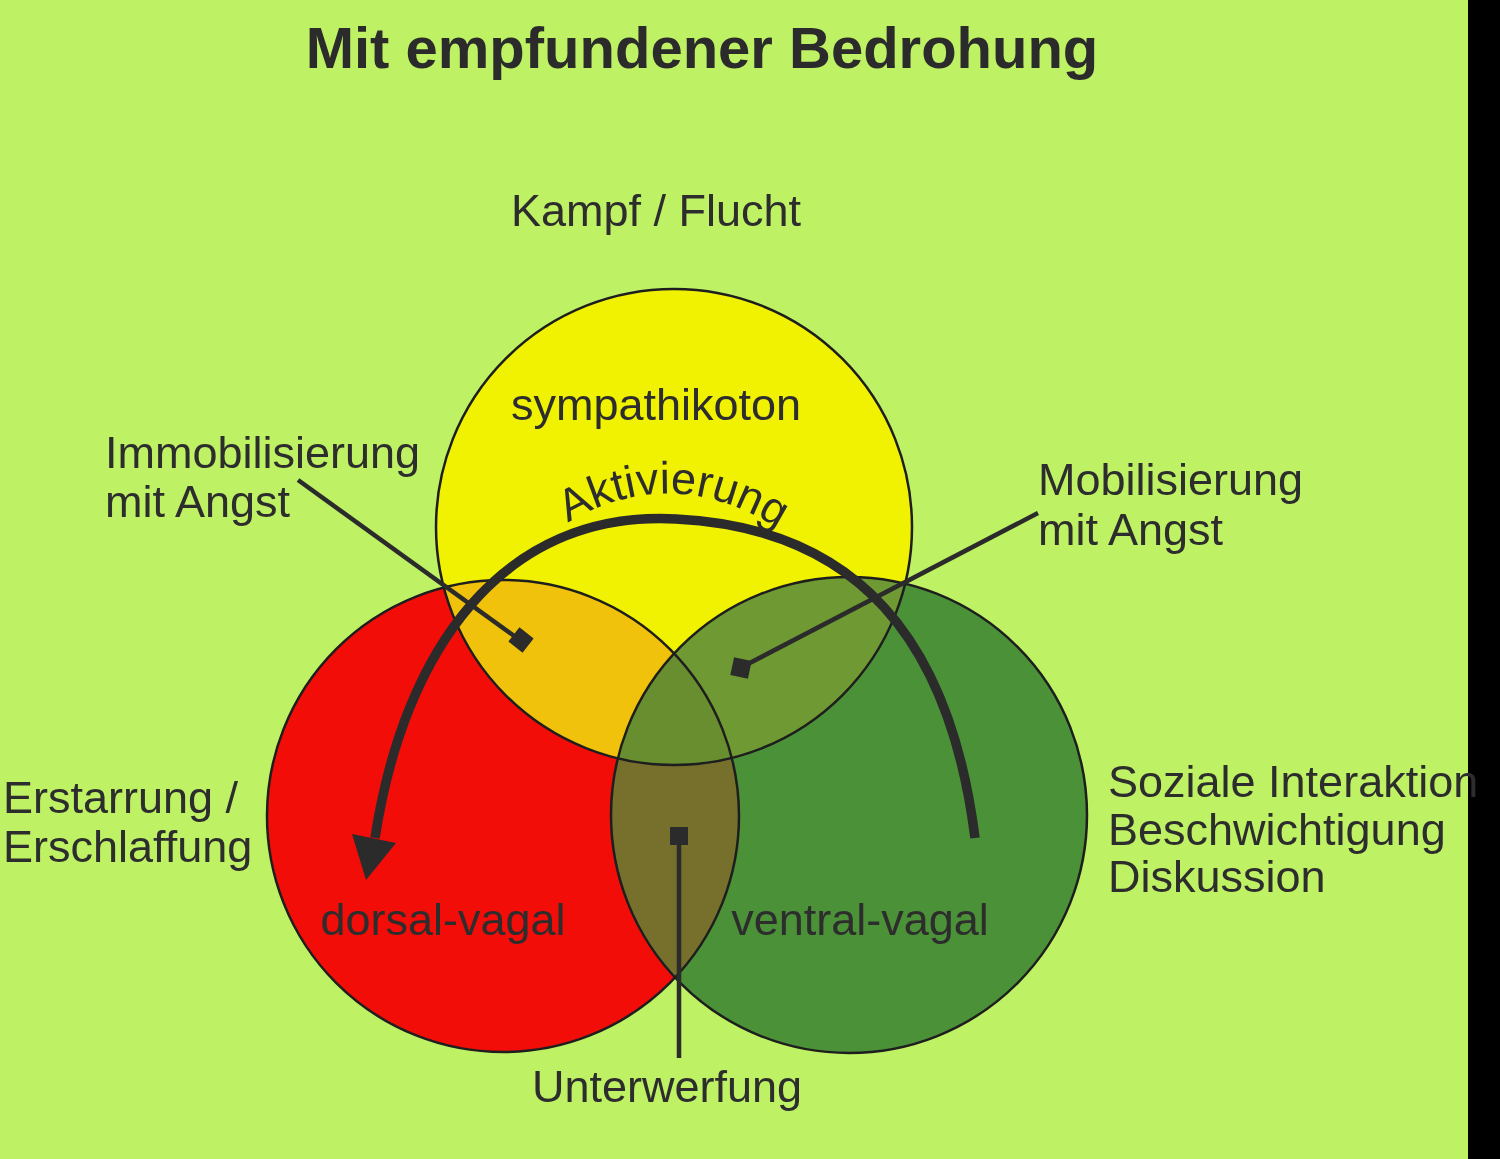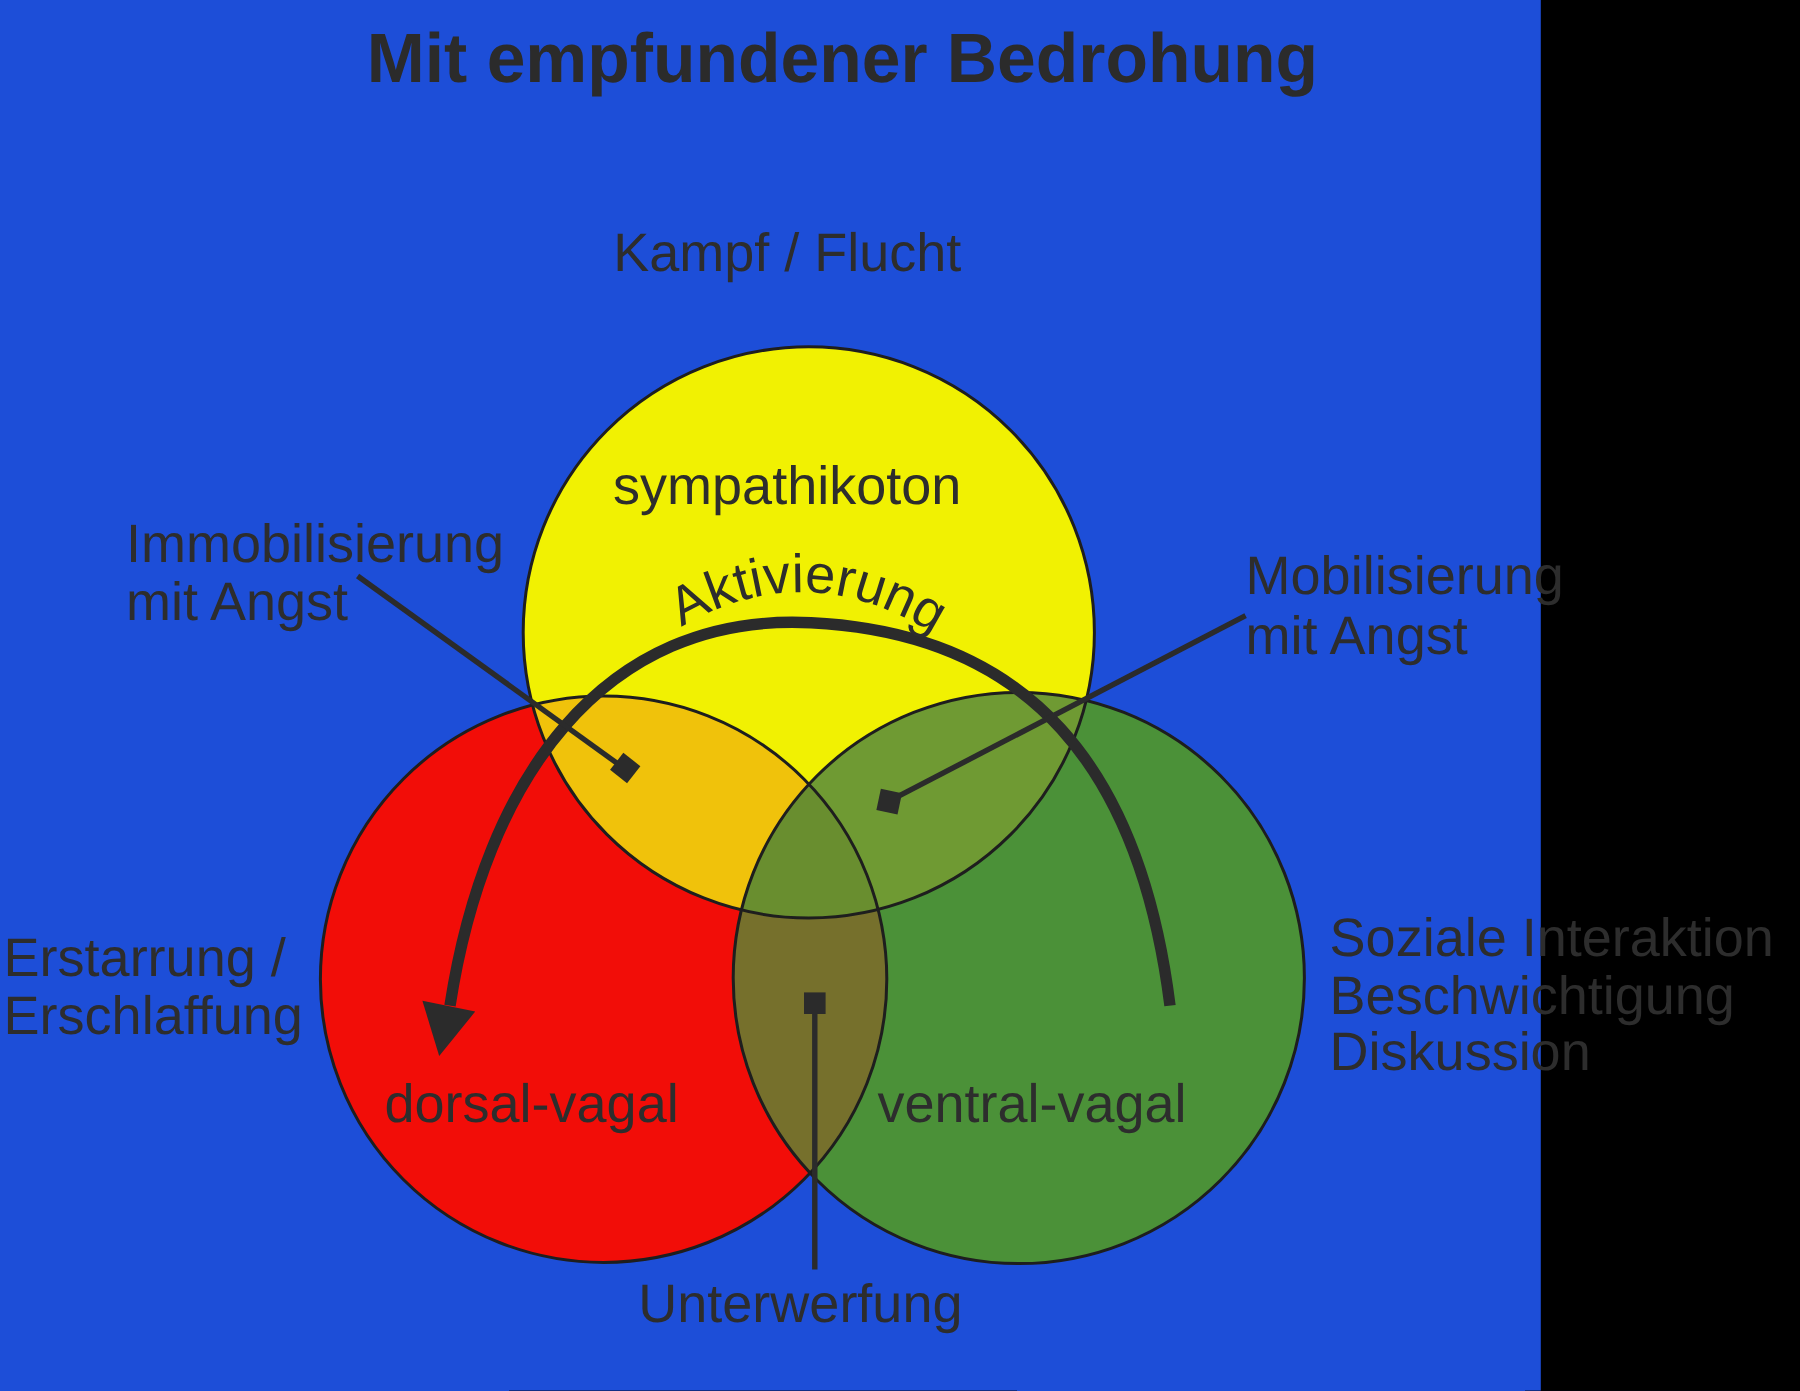--- a/index.html
+++ b/index.html
@@ -8,23 +8,23 @@
     background: #000000;
   }
   body {
     width: 1500px;
     height: 1159px;
     overflow: hidden;
     font-family: "Liberation Sans", sans-serif;
   }
   .stage {
     position: relative;
-    width: 1284px;
+    width: 1468px;
     height: 1159px;
-    background: #1d4ed8;
+    background: #bef264;
   }
   svg { display: block; }
 
   .label {
     fill: #2d2d2d;
     font-family: "Liberation Sans", sans-serif;
     font-size: 45px;
     font-weight: 400;
   }
   .label-title {

